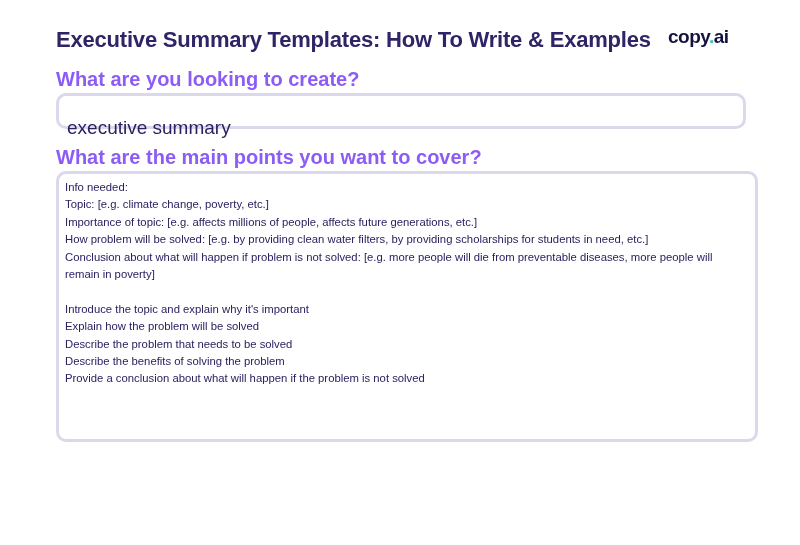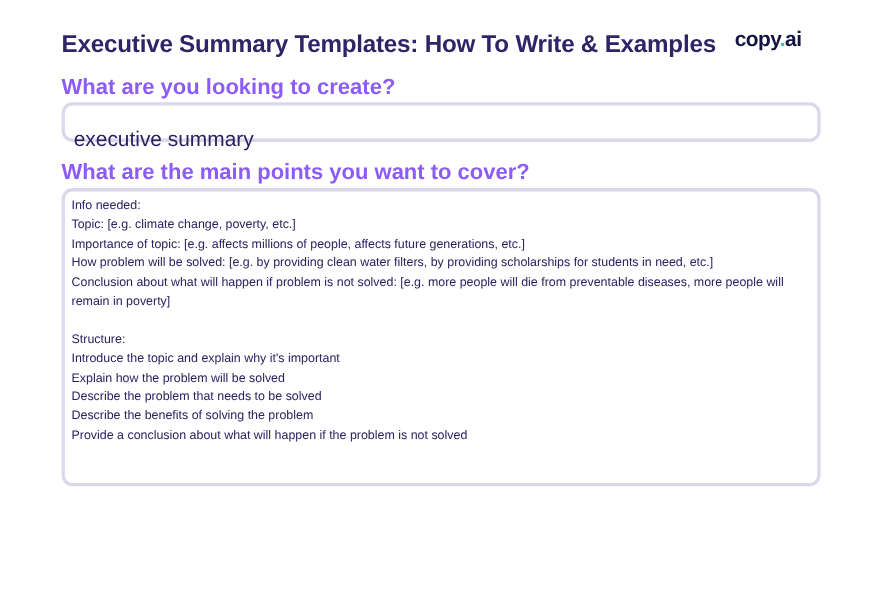--- a/index.html
+++ b/index.html
@@ -24,21 +24,21 @@
   .input-box {
     position: absolute; left: 56px; top: 93px; width: 684px; height: 30px;
     border: 3px solid #dcd8ec; border-radius: 10px; background: #fff;
     box-sizing: content-box;
   }
   .input-box span {
     position: absolute; left: 8px; top: 7px; font-size: 19px; color: #2b2160; margin-top: 14px;
   }
   .textarea-box {
     position: absolute; left: 56px; top: 171px; width: 684px; height: 265px;
-    border: 3px solid #dcd8ec; border-radius: 10px; background: #fff;
+    border: 3px solid #dcd8ec; border-radius: 10px; background: #fff; padding-left: 12px;
   }
   .textarea-box .lines {
     position: absolute; left: 6px; top: 5px; right: 8px;
     font-size: 11.3px; line-height: 17.4px; color: #2b2160;
   }
   .line { white-space: nowrap; height: 17.4px; }
 </style>
 </head>
 <body>
 
@@ -56,20 +56,19 @@
 
 <div class="textarea-box">
   <div class="lines">
     <div class="line">Info needed:</div>
     <div class="line">Topic: [e.g. climate change, poverty, etc.]</div>
     <div class="line">Importance of topic: [e.g. affects millions of people, affects future generations, etc.]</div>
     <div class="line">How problem will be solved: [e.g. by providing clean water filters, by providing scholarships for students in need, etc.]</div>
     <div class="line">Conclusion about what will happen if problem is not solved: [e.g. more people will die from preventable diseases, more people will</div>
     <div class="line">remain in poverty]</div>
     <div class="line"></div>
-    <div class="line">Structure:</div>
     <div class="line">Introduce the topic and explain why it's important</div>
     <div class="line">Explain how the problem will be solved</div>
     <div class="line">Describe the problem that needs to be solved</div>
     <div class="line">Describe the benefits of solving the problem</div>
     <div class="line">Provide a conclusion about what will happen if the problem is not solved</div>
   </div>
 </div>
 
 </body></html>

